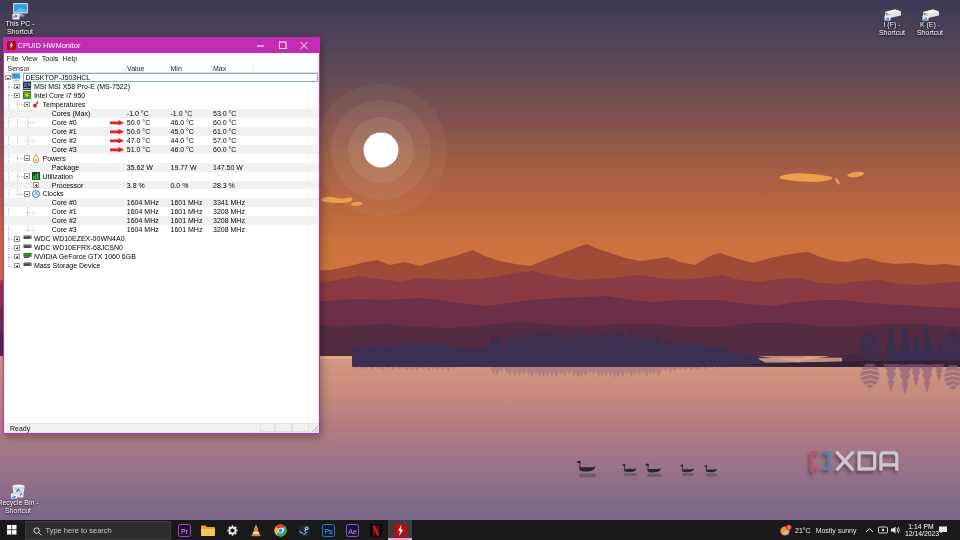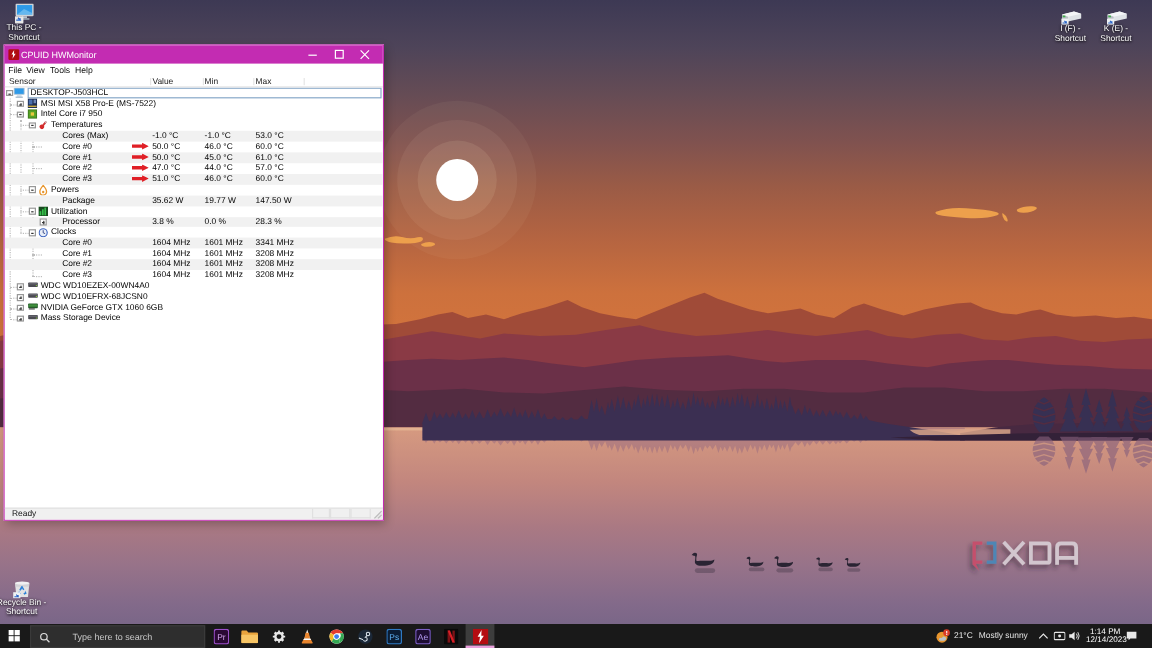--- a/index.html
+++ b/index.html
@@ -489,21 +489,21 @@
           <rect x="5.4" y="0" width="4.6" height="4.6" fill="#fff"></rect>
           <rect x="0" y="5.4" width="4.6" height="4.6" fill="#fff"></rect>
           <rect x="5.4" y="5.4" width="4.6" height="4.6" fill="#fff"></rect>
         </svg>
       </div>
  <div class="searchbox">
         <svg style="position:absolute;left:7px;top:5px;" width="9" height="9" viewBox="0 0 9 9">
           <circle cx="3.6" cy="3.6" r="2.7" fill="none" stroke="#ddd" stroke-width="1"></circle>
           <path d="M5.7,5.7 L8.2,8.2" stroke="#ddd" stroke-width="1"></path>
         </svg>
-        <span style="position:absolute;left:35px;top:4.5px;">Type here to search</span>
+        <span style="position:absolute;left:20px;top:4.5px;">Type here to search</span>
       </div>
  <div class="tbi" style="left:172px">
         <svg width="13" height="13" viewBox="0 0 13 13">
           <rect width="13" height="13" rx="2" fill="#2a0934"></rect>
           <rect x="0.5" y="0.5" width="12" height="12" rx="1.8" fill="none" stroke="#9a4fc8" stroke-width="1"></rect>
           <text x="6.5" y="9.5" font-size="7" fill="#d6a9f0" text-anchor="middle" font-family="Liberation Sans">Pr</text>
         </svg>
       </div>
  <div class="tbi" style="left:196px">
         <svg width="14" height="11" viewBox="0 0 14 11">

